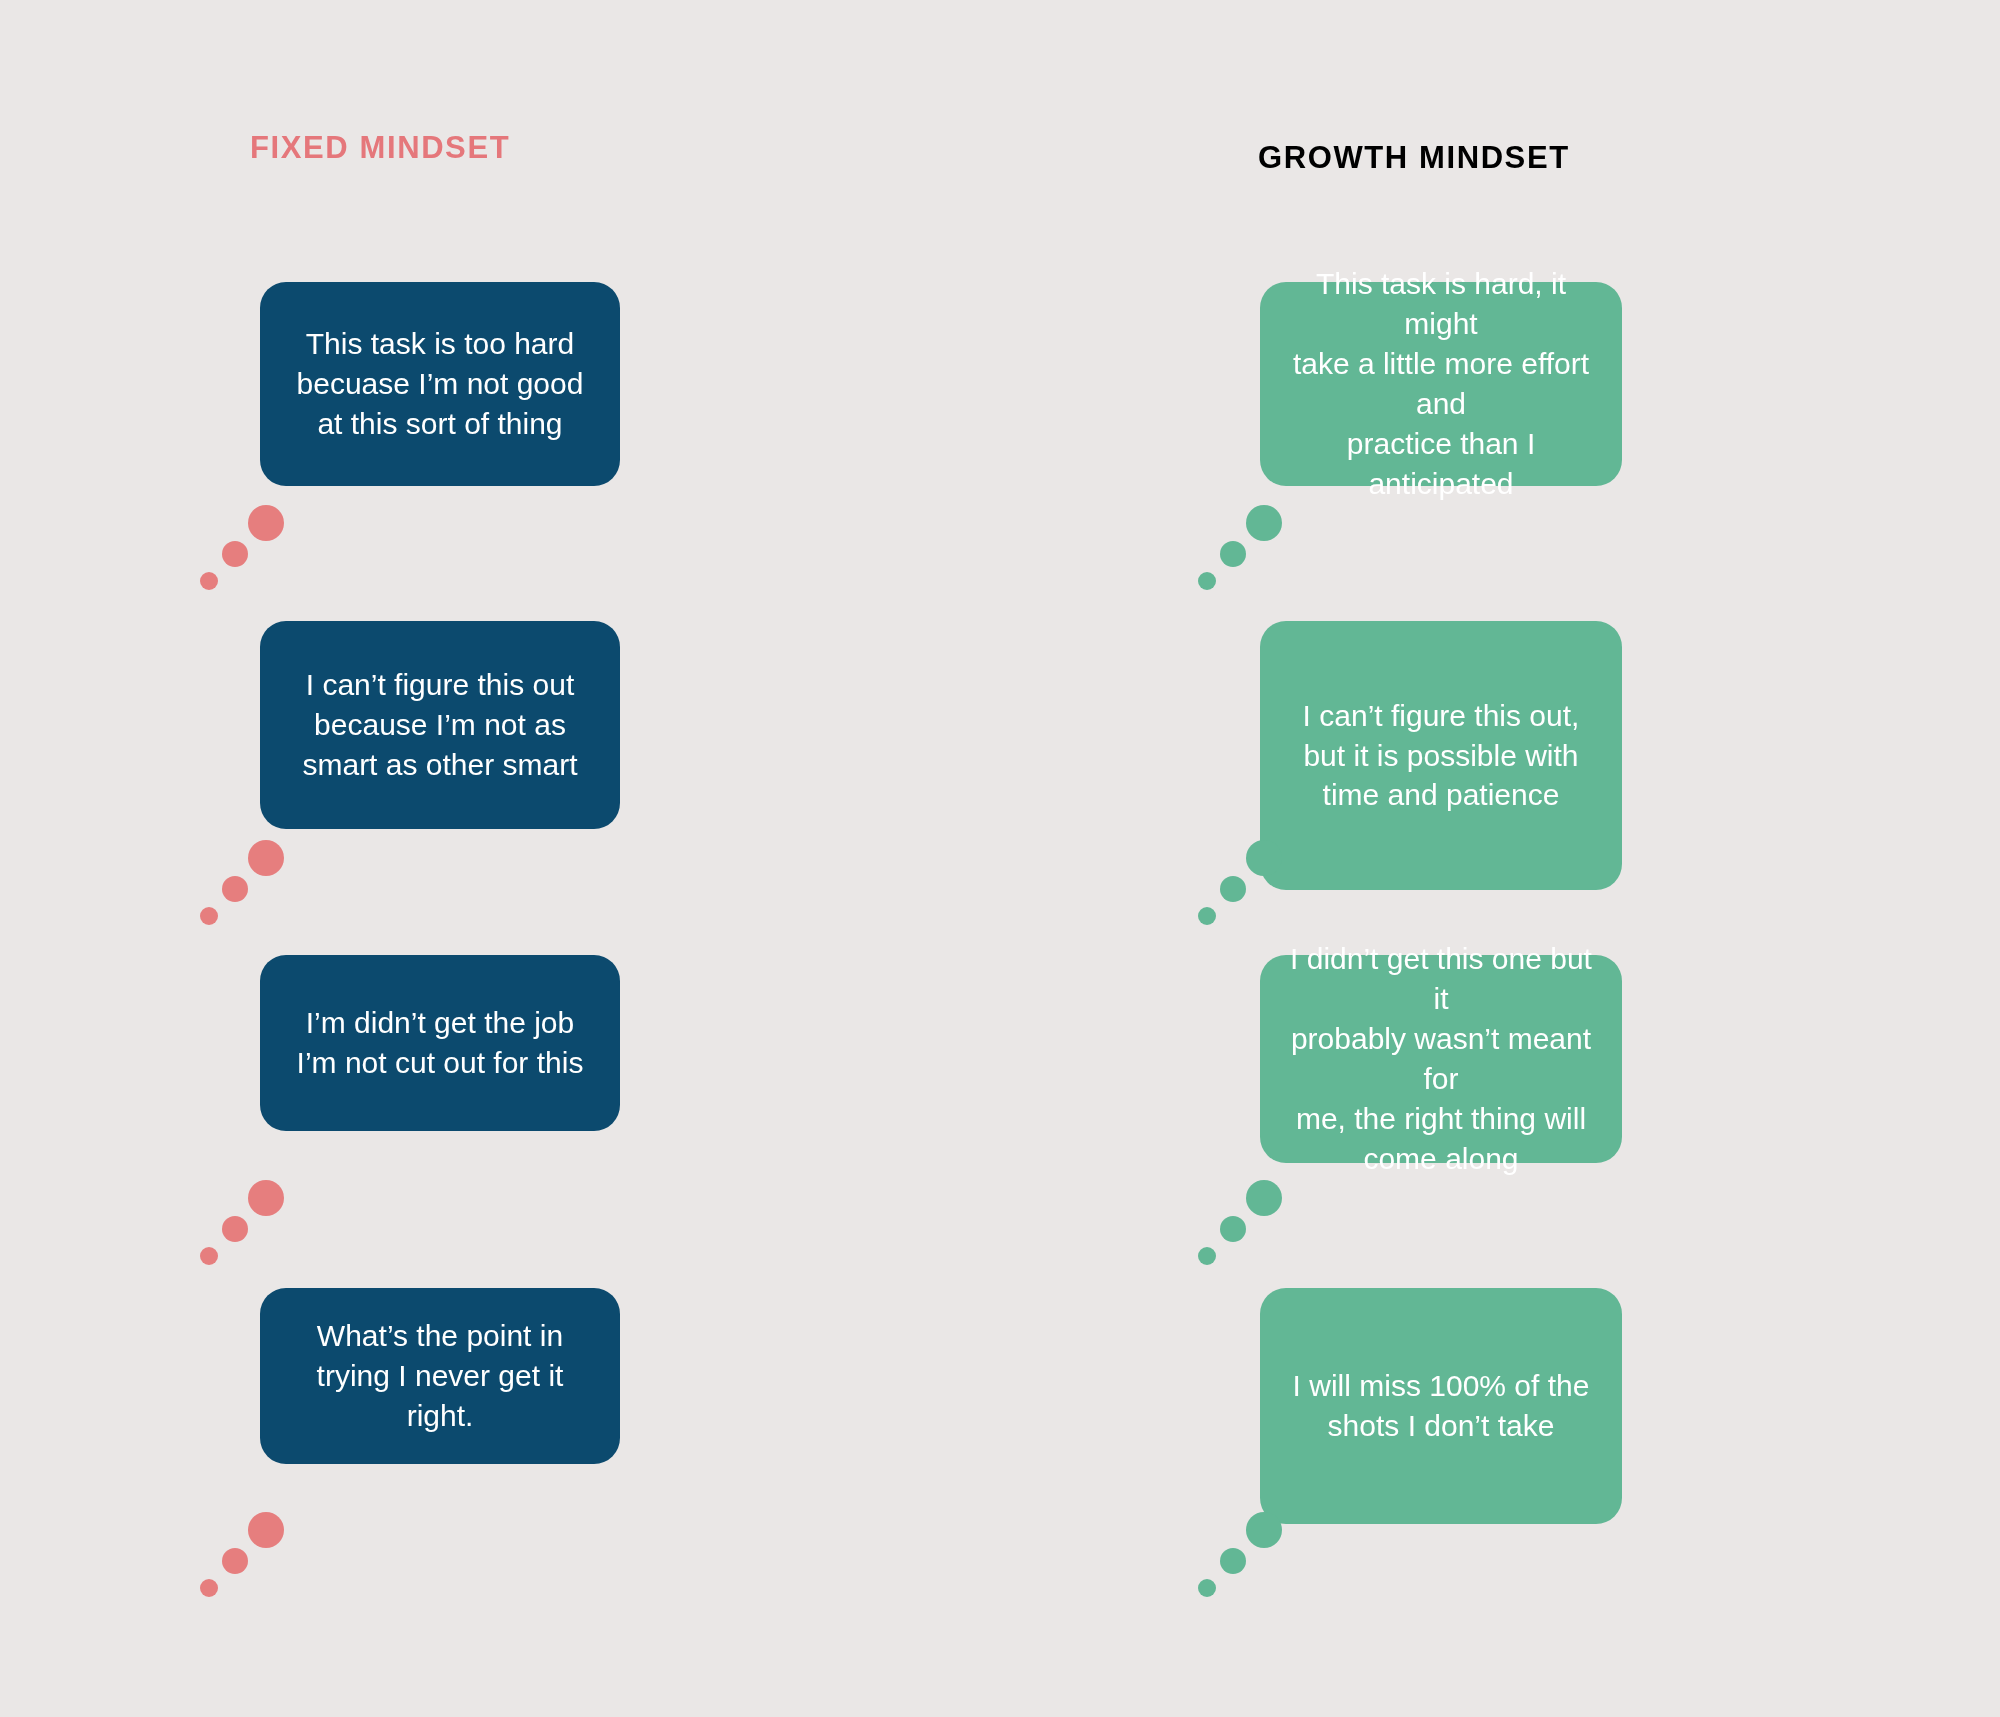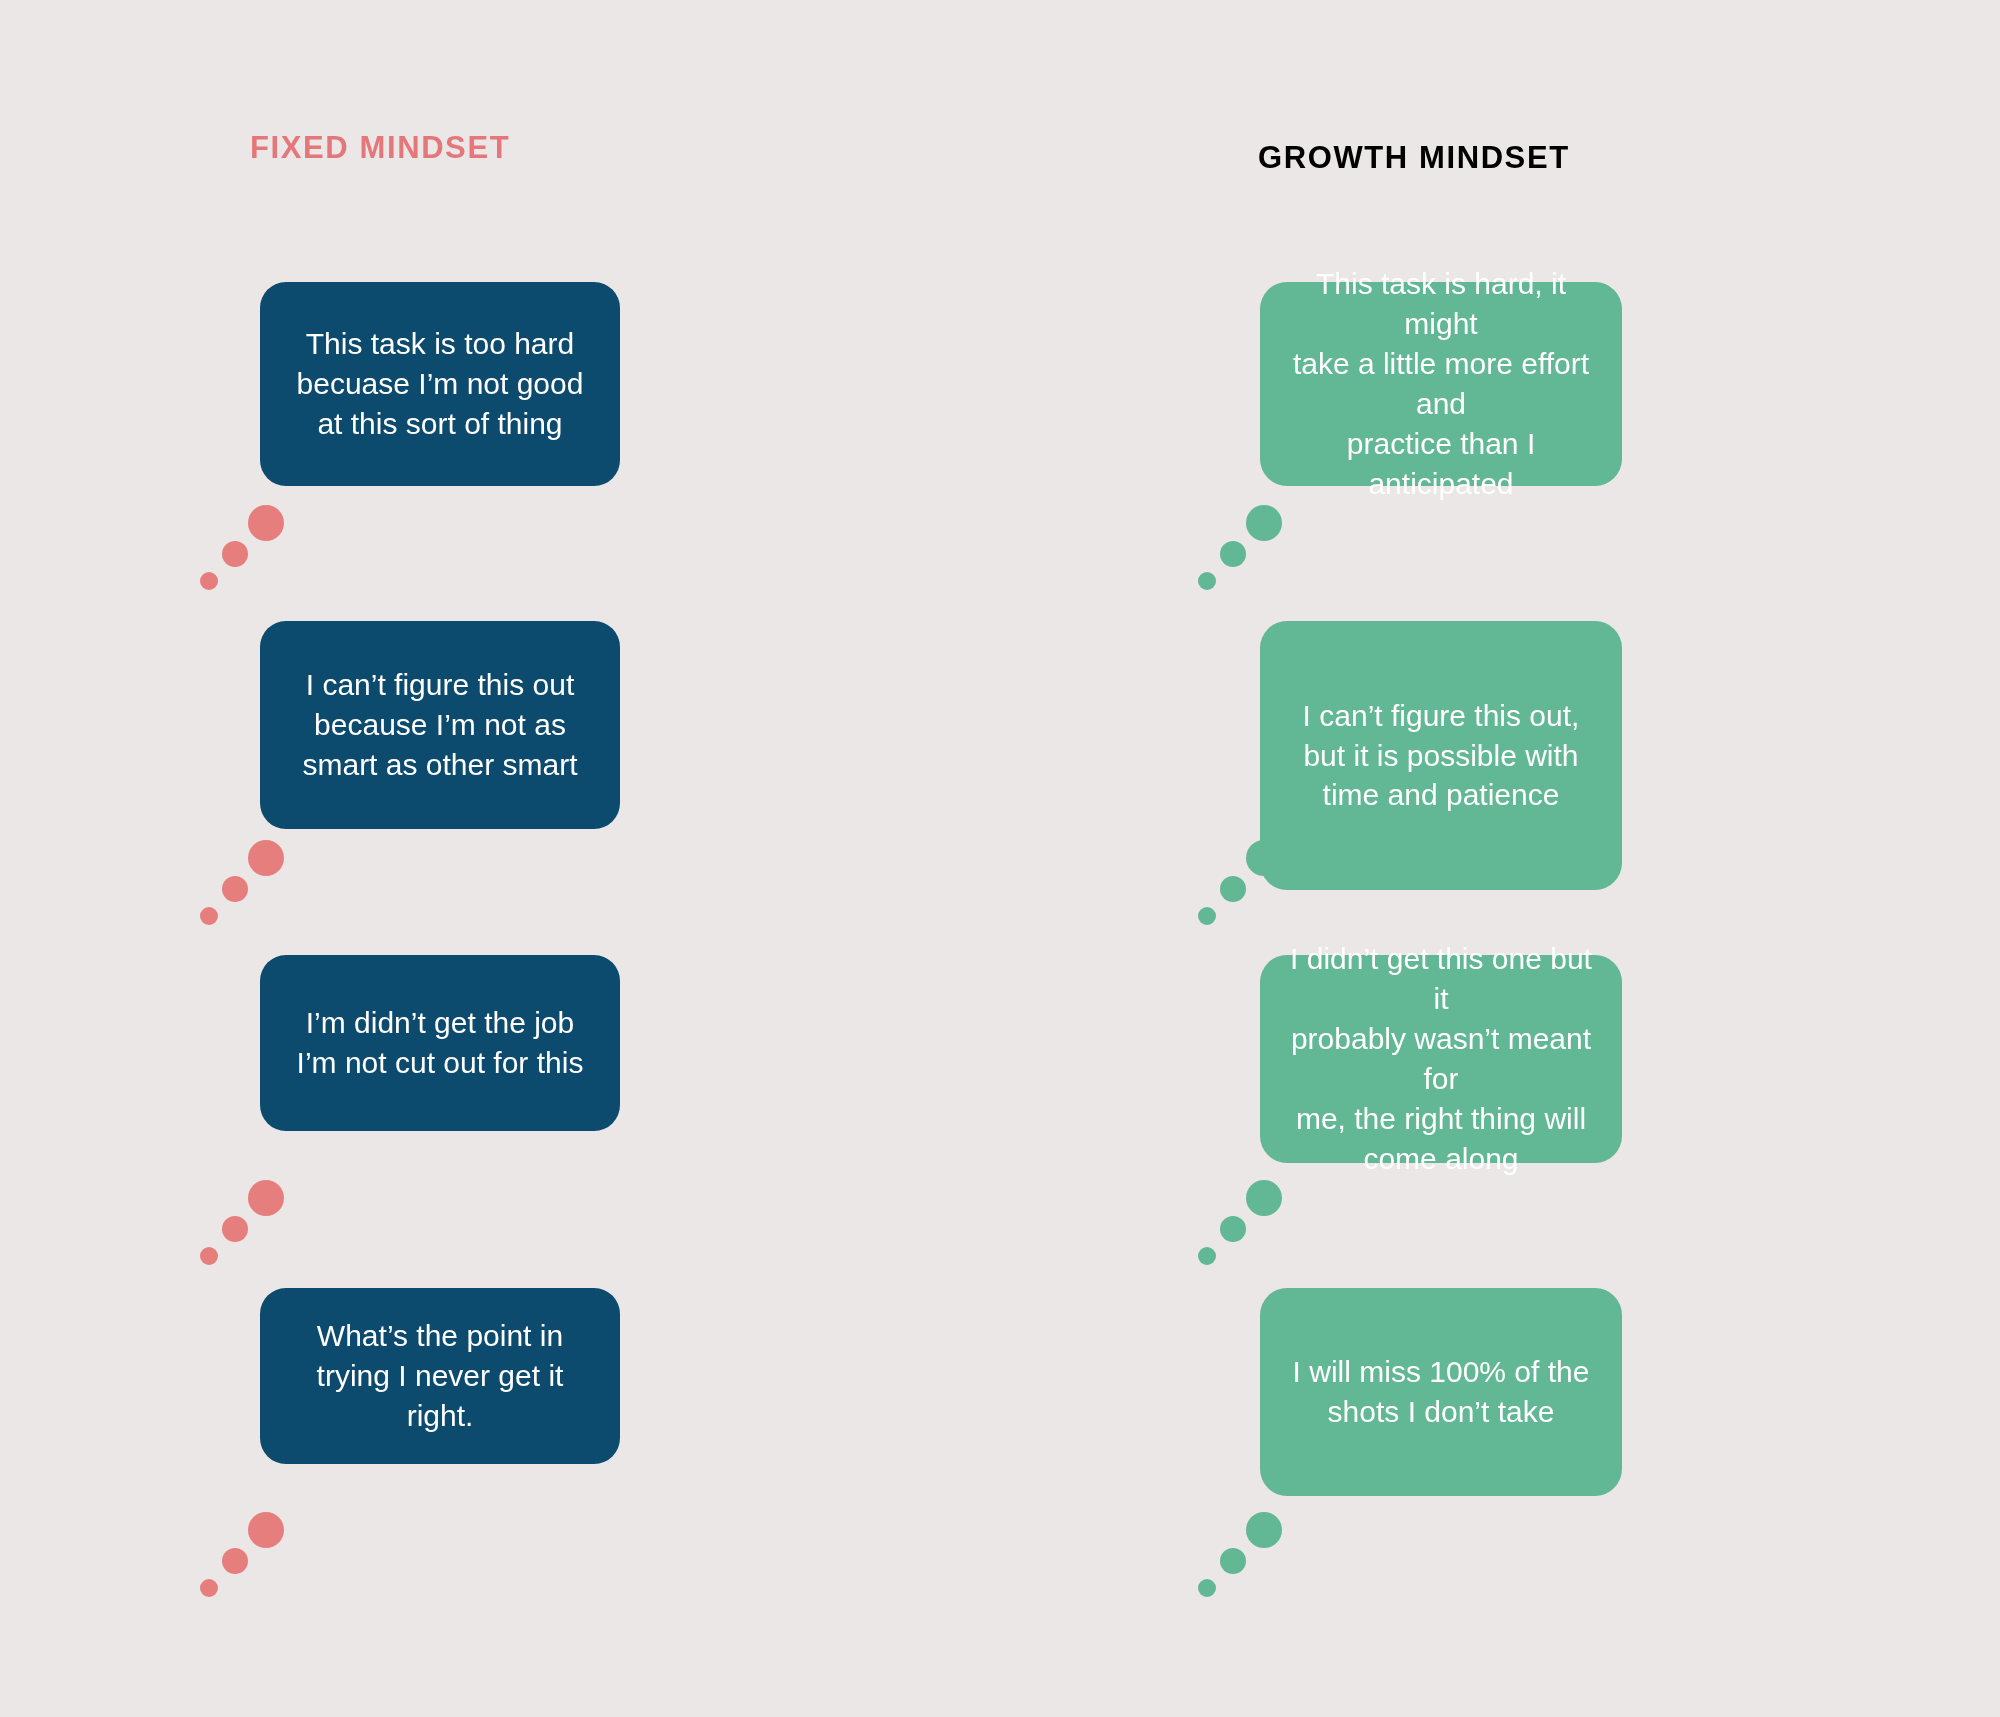--- a/index.html
+++ b/index.html
@@ -68,21 +68,20 @@
   .column.fixed .bubble {
     left: 80px;
     width: 360px;
     background: #0c4a6e;
   }
   
   .column.growth .bubble {
     left: 180px;
     width: 362px;
     background: #62B795;
-    border-radius: 27px;
   }
 
   
   .tail {
     position: absolute;
     width: 110px;
     height: 110px;
   }
   .tail .dot {
     position: absolute;
@@ -180,21 +179,21 @@
 probably wasn’t meant for
 me, the right thing will
 come along</div>
     </div>
     <div class="tail" style="top:1180px;">
       <span class="dot d1"></span>
       <span class="dot d2"></span>
       <span class="dot d3"></span>
     </div>
 
-    <div class="bubble" style="top:1288px; height:208px;">
+    <div class="bubble" style="top:1288px; height:236px;">
       <div class="bubble-text">I will miss 100% of the
 shots I don’t take</div>
     </div>
     <div class="tail" style="top:1512px;">
       <span class="dot d1"></span>
       <span class="dot d2"></span>
       <span class="dot d3"></span>
     </div>
   </div>
 

